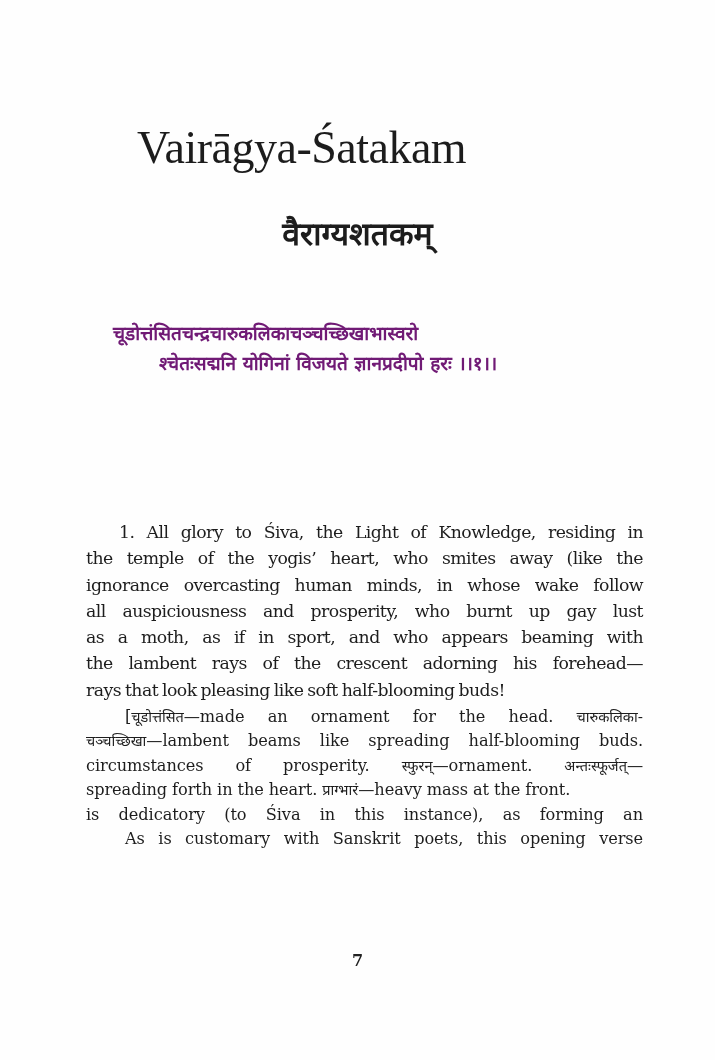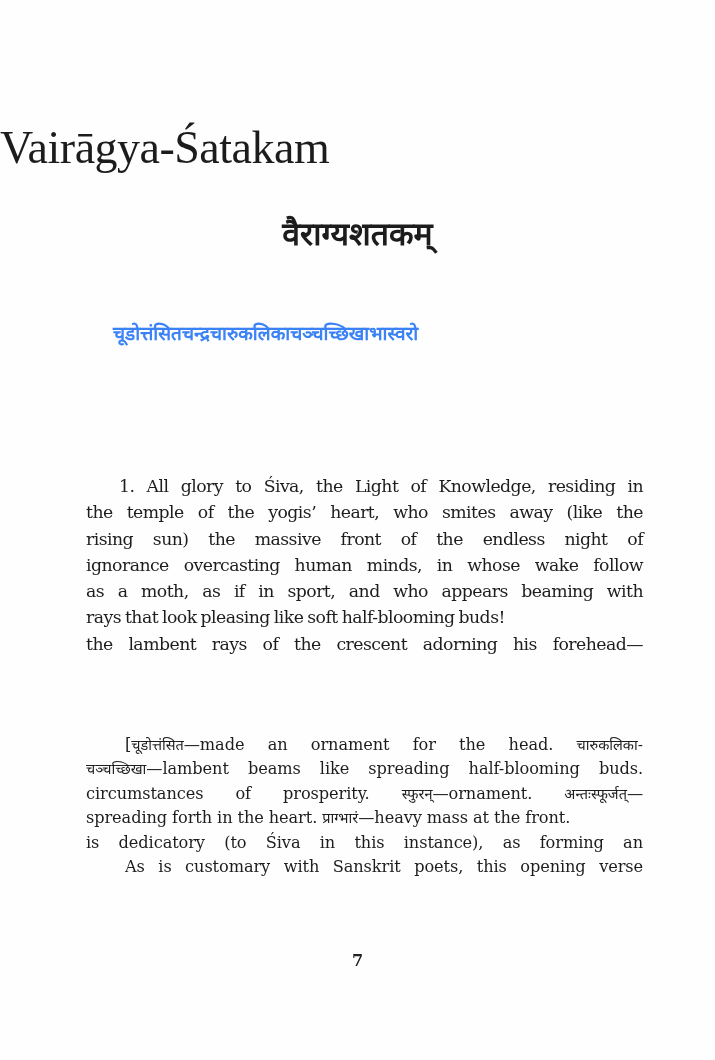--- a/index.html
+++ b/index.html
@@ -1,63 +1,64 @@
 <!DOCTYPE html>
 <html><head>
   <meta charset="utf-8">
   <style>
     html, body { margin: 0; padding: 0; background: #ffffff; }
     body { width: 715px; height: 1060px; position: relative; overflow: hidden; color: #1a1a1a; }
     .page { position: absolute; left: 0; top: 0; width: 715px; height: 1060px; background: #fefefe; }
     .title {
-      position: absolute; left: 0; width: 603px; top: 118px; text-align: left;
+      position: absolute; left: 0; width: 603px; top: 118px; text-align: center;
       font-family: "Liberation Serif", "DejaVu Serif", serif; font-size: 46px; line-height: 60px;
       color: #1c1c1c; letter-spacing: -0.5px;
     }
     .subtitle {
       position: absolute; left: 0; width: 715px; top: 212px; text-align: center;
       font-family: "DejaVu Sans", sans-serif; font-size: 32px; line-height: 44px; font-weight: bold; color: #1c1c1c;
     }
     .verse { position: absolute; left: 113px; top: 318px; width: 560px;
-      font-family: "DejaVu Sans", sans-serif; font-size: 19px; font-weight: bold; color: #3b82f6; }
+      font-family: "DejaVu Sans", sans-serif; font-size: 19px; font-weight: bold; color: #701a75; }
     .verse-line { height: 30px; line-height: 30px; white-space: nowrap; }
     .verse-line.indent { padding-left: 46px; }
     .para { position: absolute; left: 86px; width: 557px;
       font-family: "DejaVu Serif", "Liberation Serif", serif; color: #1d1d1d; }
     .para .line { white-space: nowrap; text-align: justify; text-align-last: justify; display: block; }
     .para .line.last { text-align-last: left; }
     .translation { top: 473px; font-size: 17.3px; }
     .translation .line { height: 26.3px; line-height: 26.3px; letter-spacing: -0.55px; word-spacing: -1px; }
-    .translation .line.first { padding-left: 33px; }
-    .notes { top: 705px; font-size: 16.2px; margin-top: 28px; }
+    .translation .line.first { padding-left: 33px; margin-top: 46px; }
+    .notes { top: 705px; font-size: 16.2px; }
     .notes .line { height: 24.4px; line-height: 24.4px; letter-spacing: -0.1px; }
     .notes .line.indent { padding-left: 39px; }
     .deva { font-family: "DejaVu Sans", sans-serif; font-size: 14.5px; letter-spacing: 0; }
     .page-number { position: absolute; left: 0; width: 715px; top: 951px; text-align: center;
       font-family: "DejaVu Serif", serif; font-size: 16px; font-weight: bold; color: #222; }
   </style>
 </head>
 <body>
 
 <div class="page">
   <div class="title">Vairāgya-Śatakam</div>
   <div class="subtitle">वैराग्यशतकम्</div>
 
   <div class="verse">
     <div class="verse-line">चूडोत्तंसितचन्द्रचारुकलिकाचञ्चच्छिखाभास्वरो</div>
+    <div class="verse-line indent">श्चेतःसद्मनि योगिनां विजयते ज्ञानप्रदीपो हरः ।।१।।</div>
   </div>
 
   <div class="para translation">
     <span class="line first">1. All glory to Śiva, the Light of Knowledge, residing in</span>
     <span class="line">the temple of the yogis’ heart, who smites away (like the</span>
-    <span class="line">rising sun) the massive front of the endless night of</span>
     <span class="line">ignorance overcasting human minds, in whose wake follow</span>
+    <span class="line">all auspiciousness and prosperity, who burnt up gay lust</span>
     <span class="line">as a moth, as if in sport, and who appears beaming with</span>
+    <span class="line">the lambent rays of the crescent adorning his forehead—</span>
     <span class="line last">rays that look pleasing like soft half-blooming buds!</span>
-    <span class="line">the lambent rays of the crescent adorning his forehead—</span>
   </div>
 
   <div class="para notes" id="notes">
       <span class="line indent"><span>[</span><span class="deva">चूडोत्तंसित</span><span>—made an ornament for the head. </span><span class="deva">चारुकलिका-</span></span>
       <span class="line"><span class="deva">चञ्चच्छिखा</span><span>—lambent beams like spreading half-blooming buds.</span></span>
       <span class="line"><span>circumstances of prosperity. </span><span class="deva">स्फुरन्</span><span>—ornament. </span><span class="deva">अन्तःस्फूर्जत्</span><span>—</span></span>
       <span class="line last"><span>spreading forth in the heart. </span><span class="deva">प्राग्भारं</span><span>—heavy mass at the front.</span></span>
       <span class="line"><span>is dedicatory (to Śiva in this instance), as forming an</span></span>
       <span class="line indent"><span>As is customary with Sanskrit poets, this opening verse</span></span>
     </div>

